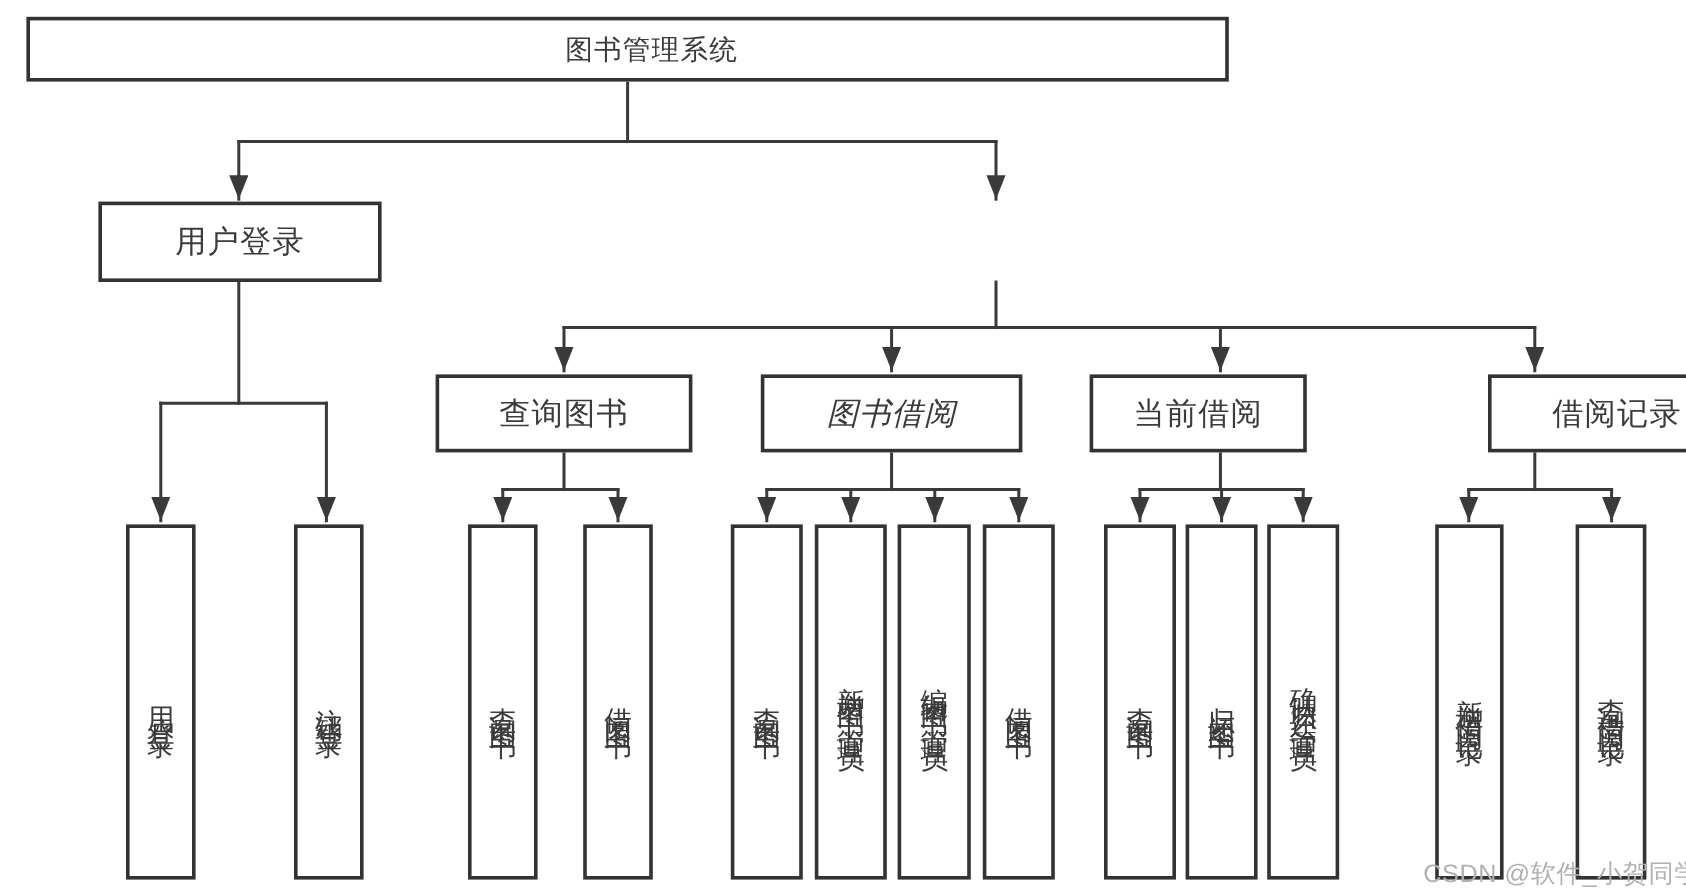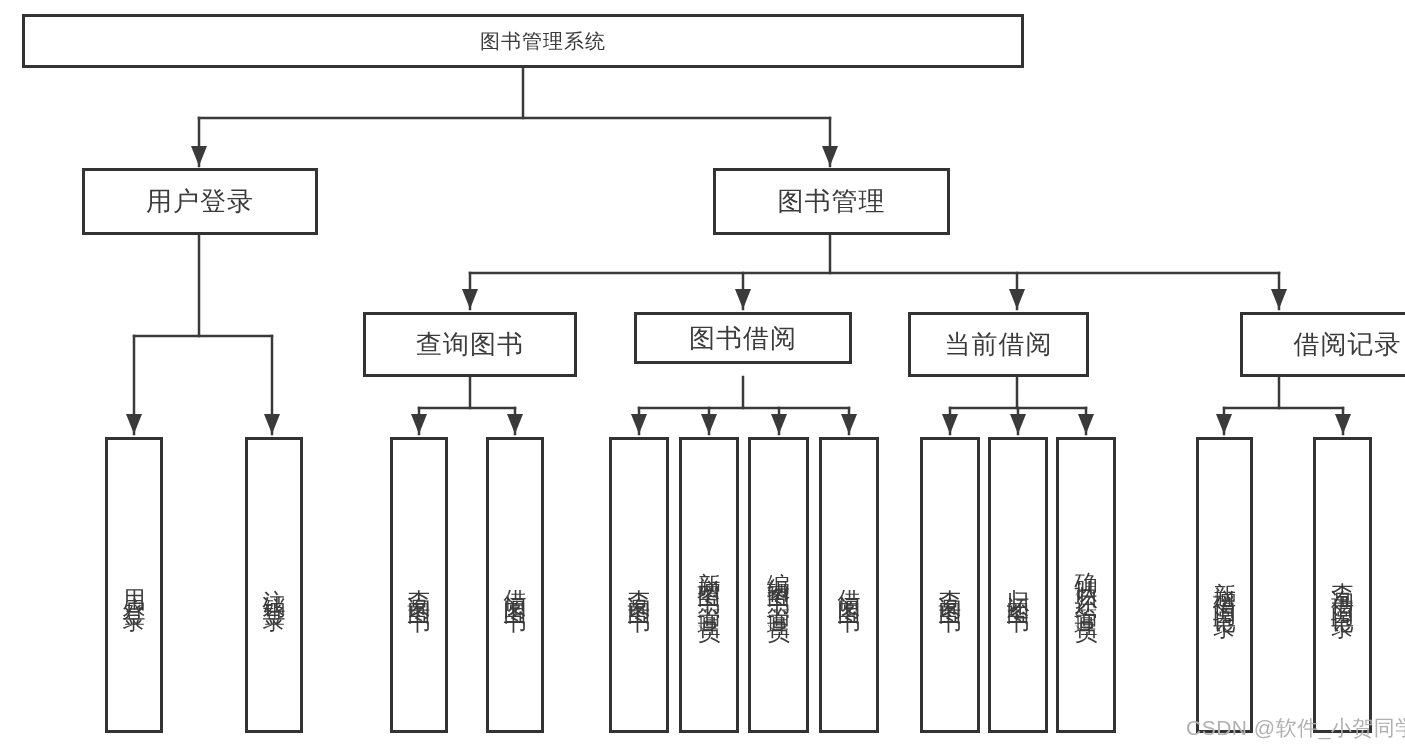--- a/index.html
+++ b/index.html
@@ -31,21 +31,21 @@
     align-items: center;
     justify-content: center;
     z-index: 2;
   }
   .hbox {
     font-size: 26px;
     letter-spacing: 1px;
     white-space: nowrap;
   }
   .hbox.root {
-    font-size: 20px;
+    font-size: 23px;
     padding-left: 40px;
   }
   .vbox {
     writing-mode: vertical-rl;
     text-orientation: mixed;
     font-size: 23px;
     letter-spacing: 7px;
     line-height: 1;
     padding: 4px 0;
   }
@@ -112,24 +112,23 @@
       <path d="M1279 377 V408"></path>
       <path d="M1224 408 H1343"></path>
       <line x1="1224" y1="408" x2="1224" y2="434" marker-end="url(#arrow)"></line>
       <line x1="1343" y1="408" x2="1343" y2="434" marker-end="url(#arrow)"></line>
     </g>
   </svg>
 
   <div class="node hbox root" style="left:22px; top:14px; width:1002px; height:54px;">图书管理系统</div>
 
   <div class="node hbox" style="left:82px; top:168px; width:236px; height:67px;">用户登录</div>
-  <div class="node hbox" style="left:713px; top:168px; width:237px; height:67px;">图书管理</div>
 
   <div class="node hbox" style="left:363px; top:312px; width:214px; height:65px;">查询图书</div>
-  <div class="node hbox" style="left:634px; top:312px; width:218px; height:52px;">图书借阅</div>
+  <div class="node hbox" style="left:634px; top:312px; width:218px; height:65px;font-style:italic;">图书借阅</div>
   <div class="node hbox" style="left:908px; top:312px; width:181px; height:65px;">当前借阅</div>
   <div class="node hbox" style="left:1240px; top:312px; width:215px; height:65px;">借阅记录</div>
 
   <div class="node vbox" style="left:105px; top:437px; width:58px; height:296px;">用户登录</div>
   <div class="node vbox" style="left:245px; top:437px; width:58px; height:296px;">注销登录</div>
 
   <div class="node vbox" style="left:390px; top:437px; width:58px; height:296px;">查询图书</div>
   <div class="node vbox" style="left:486px; top:437px; width:58px; height:296px;">借阅图书</div>
 
   <div class="node vbox" style="left:609px; top:437px; width:60px; height:296px;">查询图书</div>

